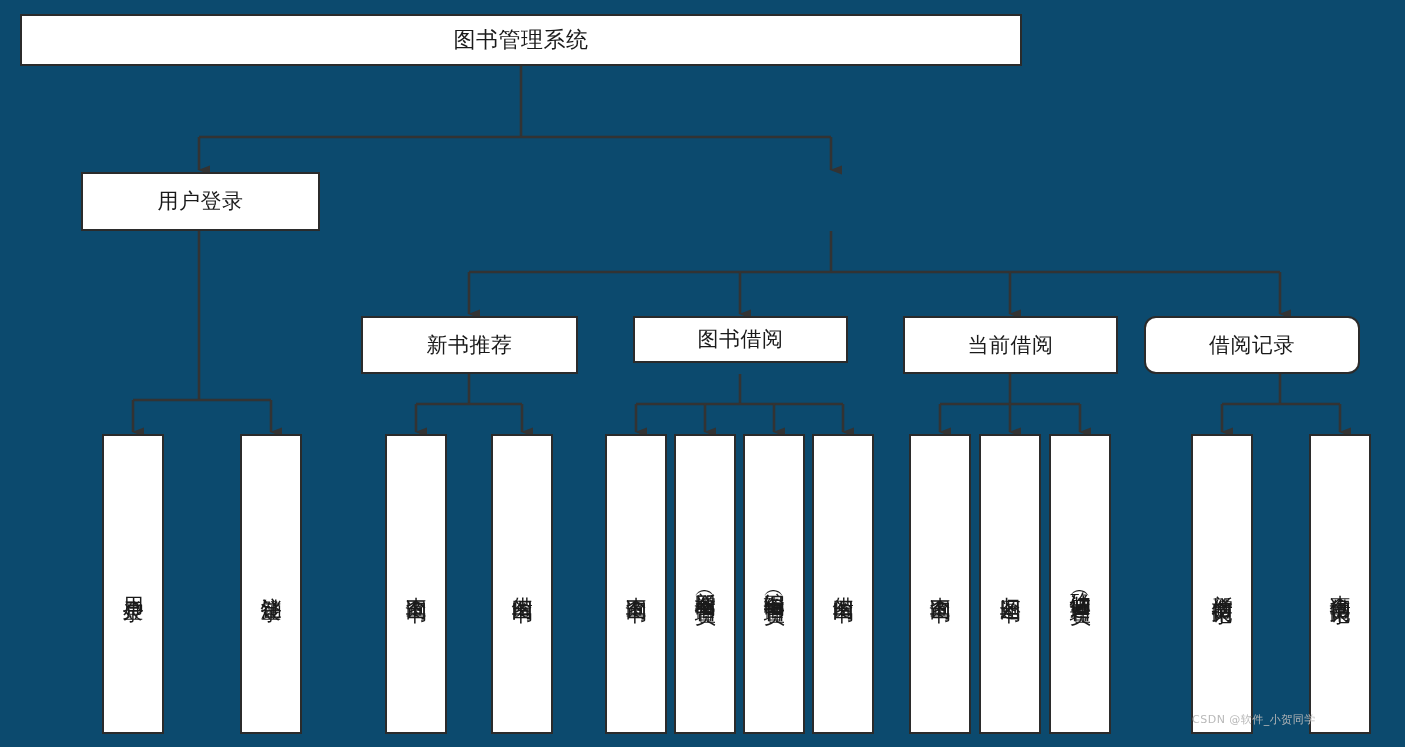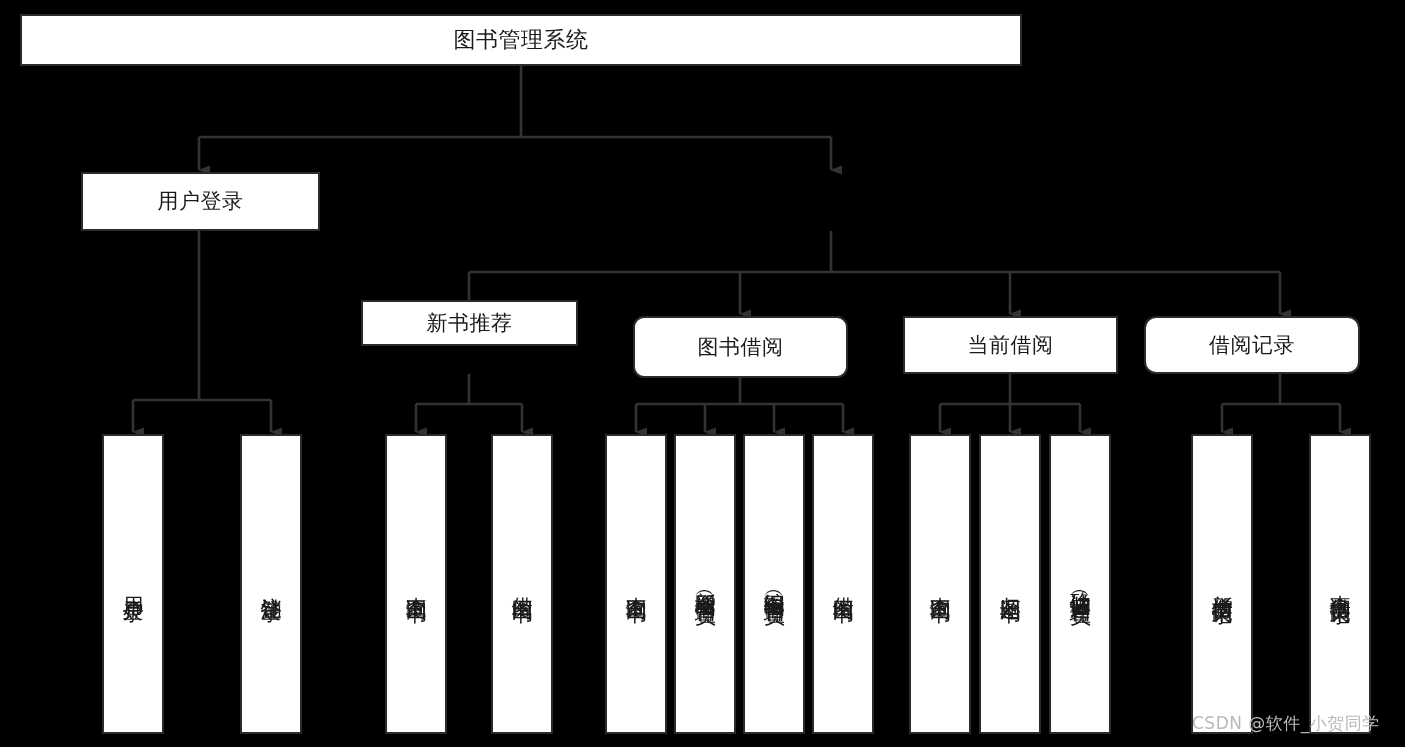--- a/index.html
+++ b/index.html
@@ -8,21 +8,21 @@
     padding: 0;
     background: #ffffff;
   }
   body {
     font-family: "DejaVu Sans", "Liberation Sans", sans-serif;
   }
   #diagram-root {
     position: relative;
     width: 1405px;
     height: 747px;
-    background: #000000;
+    background: #0c4a6e;
     overflow: hidden;
   }
   svg.wires {
     position: absolute;
     top: 0;
     left: 0;
     width: 1405px;
     height: 747px;
     pointer-events: none;
   }
@@ -54,21 +54,21 @@
     font-size: 21px;
     line-height: 1.16;
     letter-spacing: 2px;
     max-height: 272px;
     white-space: nowrap;
   }
   .watermark {
     position: absolute;
     left: 1192px;
     top: 712px;
-    font-size: 17px;
+    font-size: 11px;
     color: #b9b9b9;
     letter-spacing: 0.5px;
     white-space: nowrap;
     user-select: none;
   }
 </style>
 </head>
 <body>
 
 <div id="diagram-root">
@@ -128,24 +128,24 @@
   </svg>
 
   <div class="node node-root" style="left:20px; top:14px; width:1002px; height:52px;">
     <span class="label">图书管理系统</span>
   </div>
 
   <div class="node node-l2" style="left:81px; top:172px; width:239px; height:59px;">
     <span class="label">用户登录</span>
   </div>
 
-  <div class="node node-l3" style="left:361px; top:300px; width:217px; height:46px;">
+  <div class="node node-l3" style="left:361px; top:316px; width:217px; height:58px;">
     <span class="label">新书推荐</span>
   </div>
-  <div class="node node-l3" style="left:633px; top:316px; width:215px; height:62px;border-radius:11px;">
+  <div class="node node-l3" style="left:633px; top:316px; width:215px; height:47px;">
     <span class="label">图书借阅</span>
   </div>
   <div class="node node-l3" style="left:903px; top:316px; width:215px; height:58px;align-items:center;">
     <span class="label">当前借阅</span>
   </div>
   <div class="node node-l3" style="left:1144px; top:316px; width:216px; height:58px;border-radius:12px;">
     <span class="label">借阅记录</span>
   </div>
 
   <div class="node node-leaf" style="left:102px; top:434px; width:62px; height:300px;">

